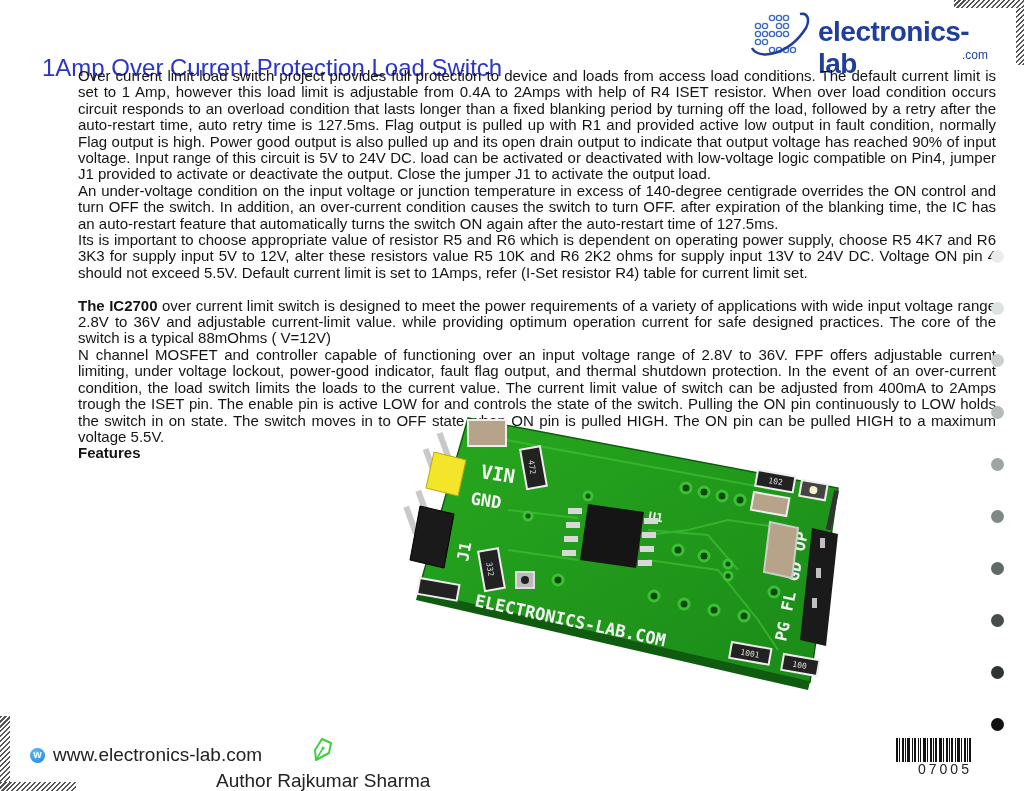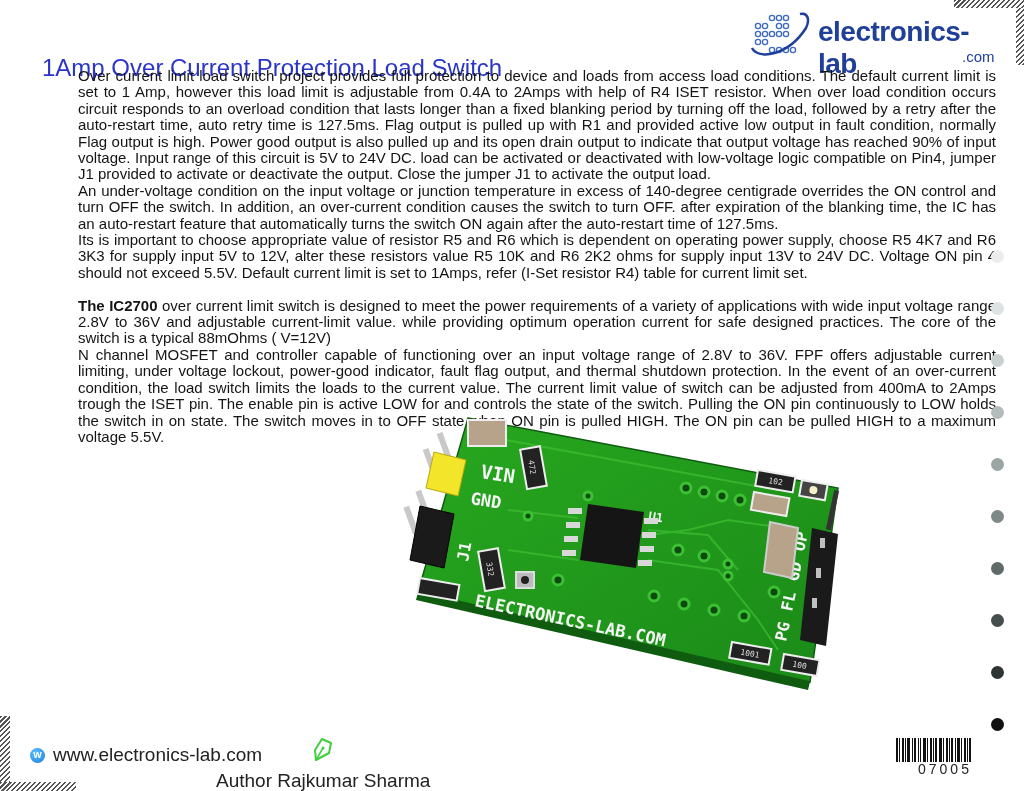--- a/index.html
+++ b/index.html
@@ -12,21 +12,21 @@
     background: repeating-linear-gradient(135deg, #555 0 1.5px, #fff 1.5px 3.5px); }
 
   .corner-bl { position: absolute; left: 0; top: 716px; width: 10px; height: 75px;
     background: repeating-linear-gradient(135deg, #555 0 1.5px, #fff 1.5px 3.5px); }
   .corner-bl-bottom { position: absolute; left: 0; bottom: 0; width: 76px; height: 9px;
     background: repeating-linear-gradient(135deg, #555 0 1.5px, #fff 1.5px 3.5px); }
 
   .logo { position: absolute; left: 748px; top: 8px; width: 240px; height: 52px; }
   .logo-mark { position: absolute; left: 0; top: 0; width: 64px; height: 50px; }
   .logo-text { position: absolute; left: 70px; top: 8px; font-size: 28px; font-weight: bold; color: #1f3f9a; letter-spacing: -0.5px; }
-  .logo-com { position: absolute; left: 214px; top: 40px; font-size: 15px; color: #1f3f9a; }
+  .logo-com { position: absolute; left: 214px; top: 40px; font-size: 12px; color: #1f3f9a; }
 
   .title { position: absolute; left: 42px; top: 38px; font-size: 24px; color: #2b36c9; font-weight: normal; }
 
   .body-text { position: absolute; left: 42px; top: 68px; width: 918px; font-size: 15px; line-height: 16.4px; color: #141414; margin-left: 36px; }
   .body-text p { margin: 0; text-align: justify; }
   .body-text p.blank { height: 16.4px; }
   .body-text b { font-weight: bold; }
   .features { margin-top: 0; }
   .features .fhead { font-weight: bold; }
 
@@ -81,20 +81,21 @@
 <h1 class="title">1Amp Over Current Protection Load Switch</h1>
 
 <div class="body-text">
   <p>Over current limit load switch project provides full protection to device and loads from access load conditions. The default current limit is set to 1 Amp, however this load limit is adjustable from 0.4A to 2Amps with help of R4 ISET resistor. When over load condition occurs circuit responds to an overload condition that lasts longer than a fixed blanking period by turning off the load, followed by a retry after the auto-restart time, auto retry time is 127.5ms. Flag output is pulled up with R1 and provided active low output in fault condition, normally Flag output is high. Power good output is also pulled up and its open drain output to indicate that output voltage has reached 90% of input voltage.   Input range of this circuit is 5V to 24V DC. load can be activated or deactivated with low-voltage logic compatible on Pin4, jumper J1 provided to activate or deactivate the output. Close the jumper J1 to activate the output load.</p>
   <p>An under-voltage condition on the input voltage or junction temperature in excess of 140-degree centigrade overrides the ON control and turn OFF the switch. In addition, an over-current condition causes the switch to turn OFF. after expiration of the blanking time, the IC has an auto-restart feature that automatically turns the switch ON again after the auto-restart time of 127.5ms.</p>
   <p> Its is important to choose appropriate value of resistor R5 and R6 which is dependent on operating power supply, choose R5 4K7 and R6 3K3 for supply input 5V to 12V, alter these resistors value R5 10K and R6 2K2 ohms for supply input 13V to 24V DC. Voltage ON pin 4 should not exceed 5.5V. Default current limit is set to 1Amps, refer (I-Set resistor R4) table for current limit set.</p>
   <p class="blank"></p>
   <p><b>The IC2700</b><span> over current limit switch is designed to meet the power requirements of a variety of applications with wide input voltage range 2.8V to 36V and adjustable current-limit value. while providing optimum operation current for safe designed practices. The core of the switch is a typical 88mOhms ( V=12V)</span></p>
   <p>N channel MOSFET and controller capable of functioning over an input voltage range of 2.8V to 36V. FPF offers adjustable current limiting, under voltage lockout, power-good indicator, fault flag output, and thermal shutdown protection. In the event of an over-current condition, the load switch limits the loads to the current value. The current limit value of switch can be adjusted from 400mA to 2Amps trough the ISET pin. The enable pin is active LOW for and controls the state of the switch. Pulling the ON pin continuously to LOW holds the switch in on state. The switch moves in to OFF state when ON pin is pulled HIGH. The ON pin can be pulled HIGH to a maximum voltage 5.5V.</p>
   <div class="features">
+    <div class="fhead">Features</div>
   </div>
 </div>
 
 <div class="pcb-wrap">
   <svg width="450" height="290" viewBox="0 0 450 290">
     <defs>
       <linearGradient id="pcbg" x1="0" y1="0" x2="1" y2="1">
         <stop offset="0" stop-color="#28a81f"></stop>
         <stop offset="1" stop-color="#1a8a18"></stop>
       </linearGradient>

